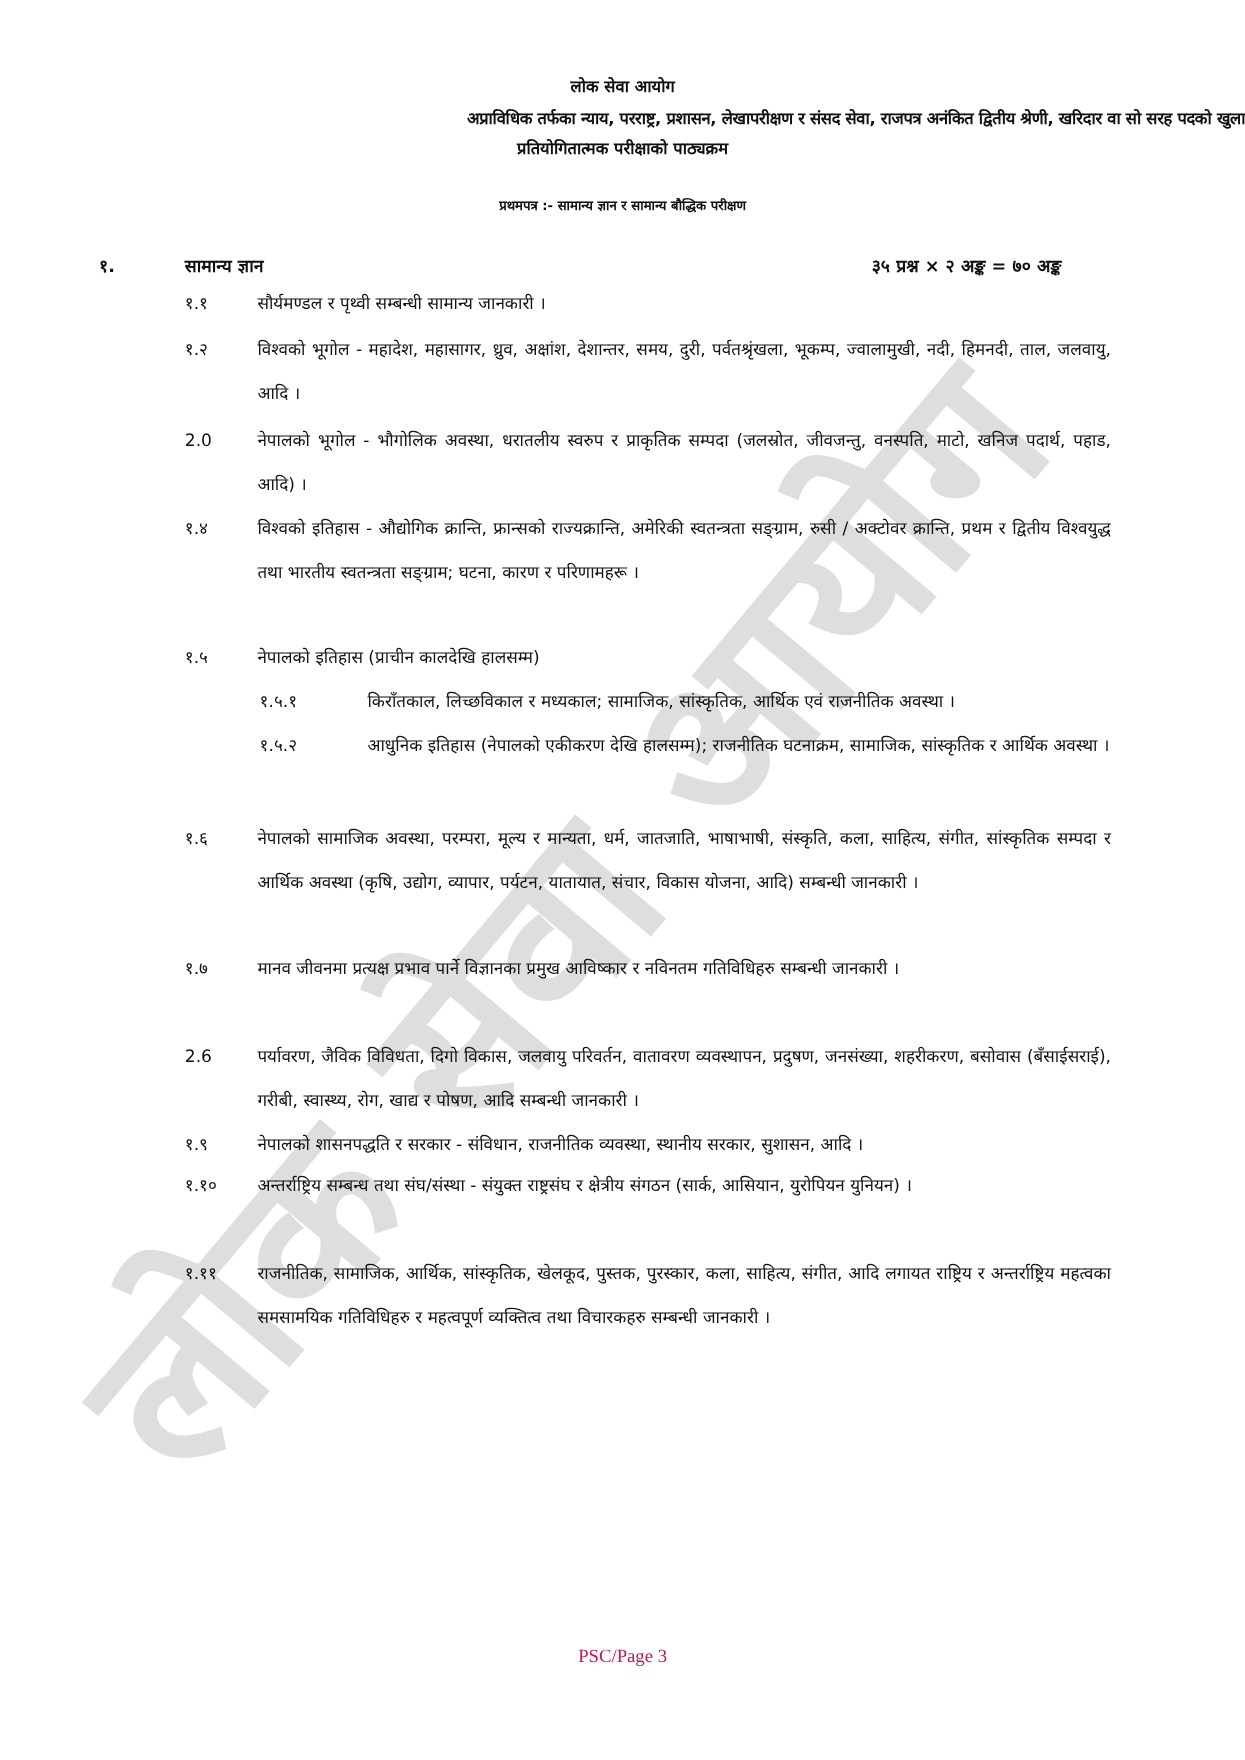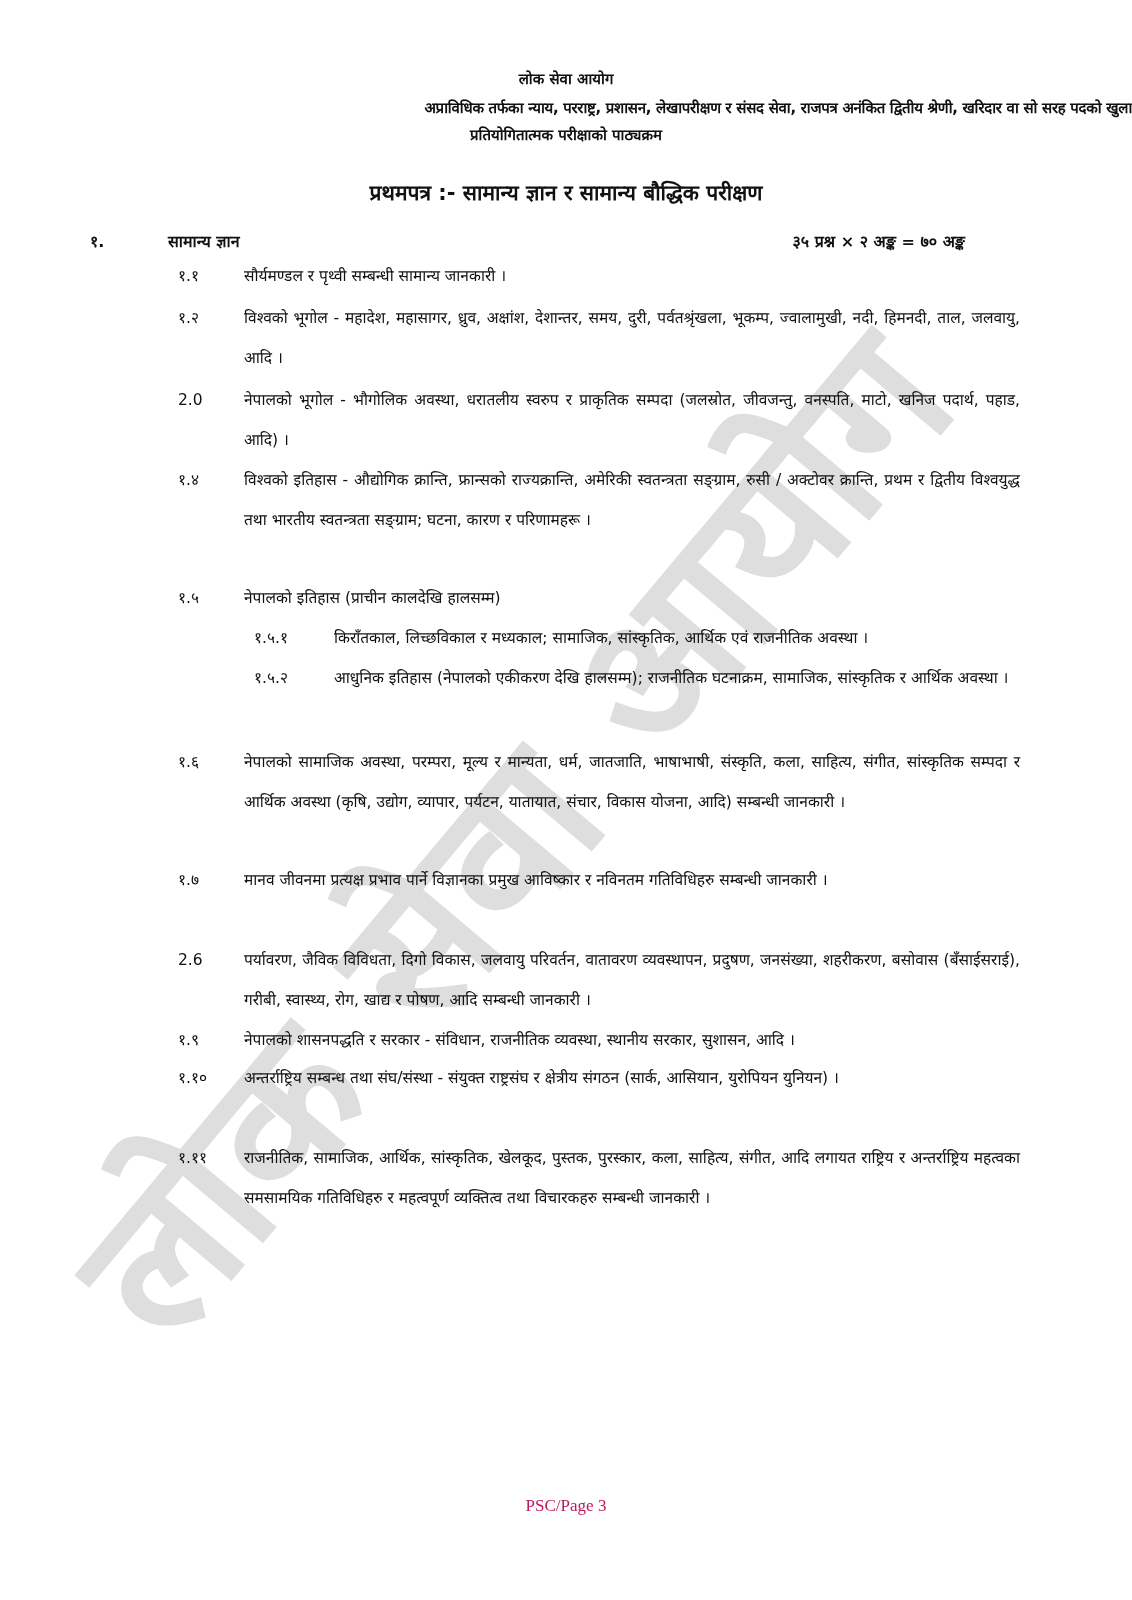--- a/index.html
+++ b/index.html
@@ -14,36 +14,36 @@
                     font-family: "DejaVu Sans", sans-serif; font-size: 190px; font-weight: bold;
                     color: #dedede; white-space: nowrap; letter-spacing: 4px; }
 
   .content { position: relative; z-index: 1; }
 
   .hdr { position: absolute; left: 0; width: 1132px; text-align: center;
          font-family: "DejaVu Sans", sans-serif; font-weight: bold; font-size: 15px; color: #111; }
   .hdr.org { top: 68px; }
   .hdr.line1 { top: 97px; font-size: 15px; letter-spacing: -0.3px; text-align: right; }
   .hdr.line2 { top: 124px; }
-  .hdr.paper { top: 178px; font-size: 21px; }
+  .hdr.paper { top: 178px; font-size: 12px; }
 
   .sec { position: absolute; top: 230px; left: 90px; width: 900px; height: 26px;
          font-family: "DejaVu Sans", sans-serif; font-weight: bold; font-size: 16px; }
   .sec .num { position: absolute; left: 0; top: 0; }
   .sec .ttl { position: absolute; left: 78px; top: 0; }
   .sec .marks { position: absolute; right: 25px; top: 0; }
 
   .item { position: absolute; left: 168px; width: 842px;
-          font-family: "DejaVu Sans", sans-serif; font-size: 15.5px; line-height: 40px; margin-left: 10px; }
+          font-family: "DejaVu Sans", sans-serif; font-size: 15.5px; line-height: 40px; }
   .item .inum { position: absolute; left: 0; top: 0; width: 60px; }
   .item .itxt { margin-left: 66px; text-align: justify; text-align-last: left; }
 
   .sub { position: absolute; left: 236px; width: 774px;
          font-family: "DejaVu Sans", sans-serif; font-size: 15.5px; line-height: 40px; }
-  .sub .inum { position: absolute; left: 0; top: 0; width: 70px; text-align: center; }
+  .sub .inum { position: absolute; left: 0; top: 0; width: 70px; }
   .sub .itxt { margin-left: 98px; text-align: justify; text-align-last: left; }
 
   .footer { position: absolute; top: 1496px; left: 0; width: 1132px; text-align: center;
             font-family: "Liberation Serif", serif; font-size: 17px; color: #be185d; }
 </style>
 </head>
 <body>
 
 <div class="page">
 

